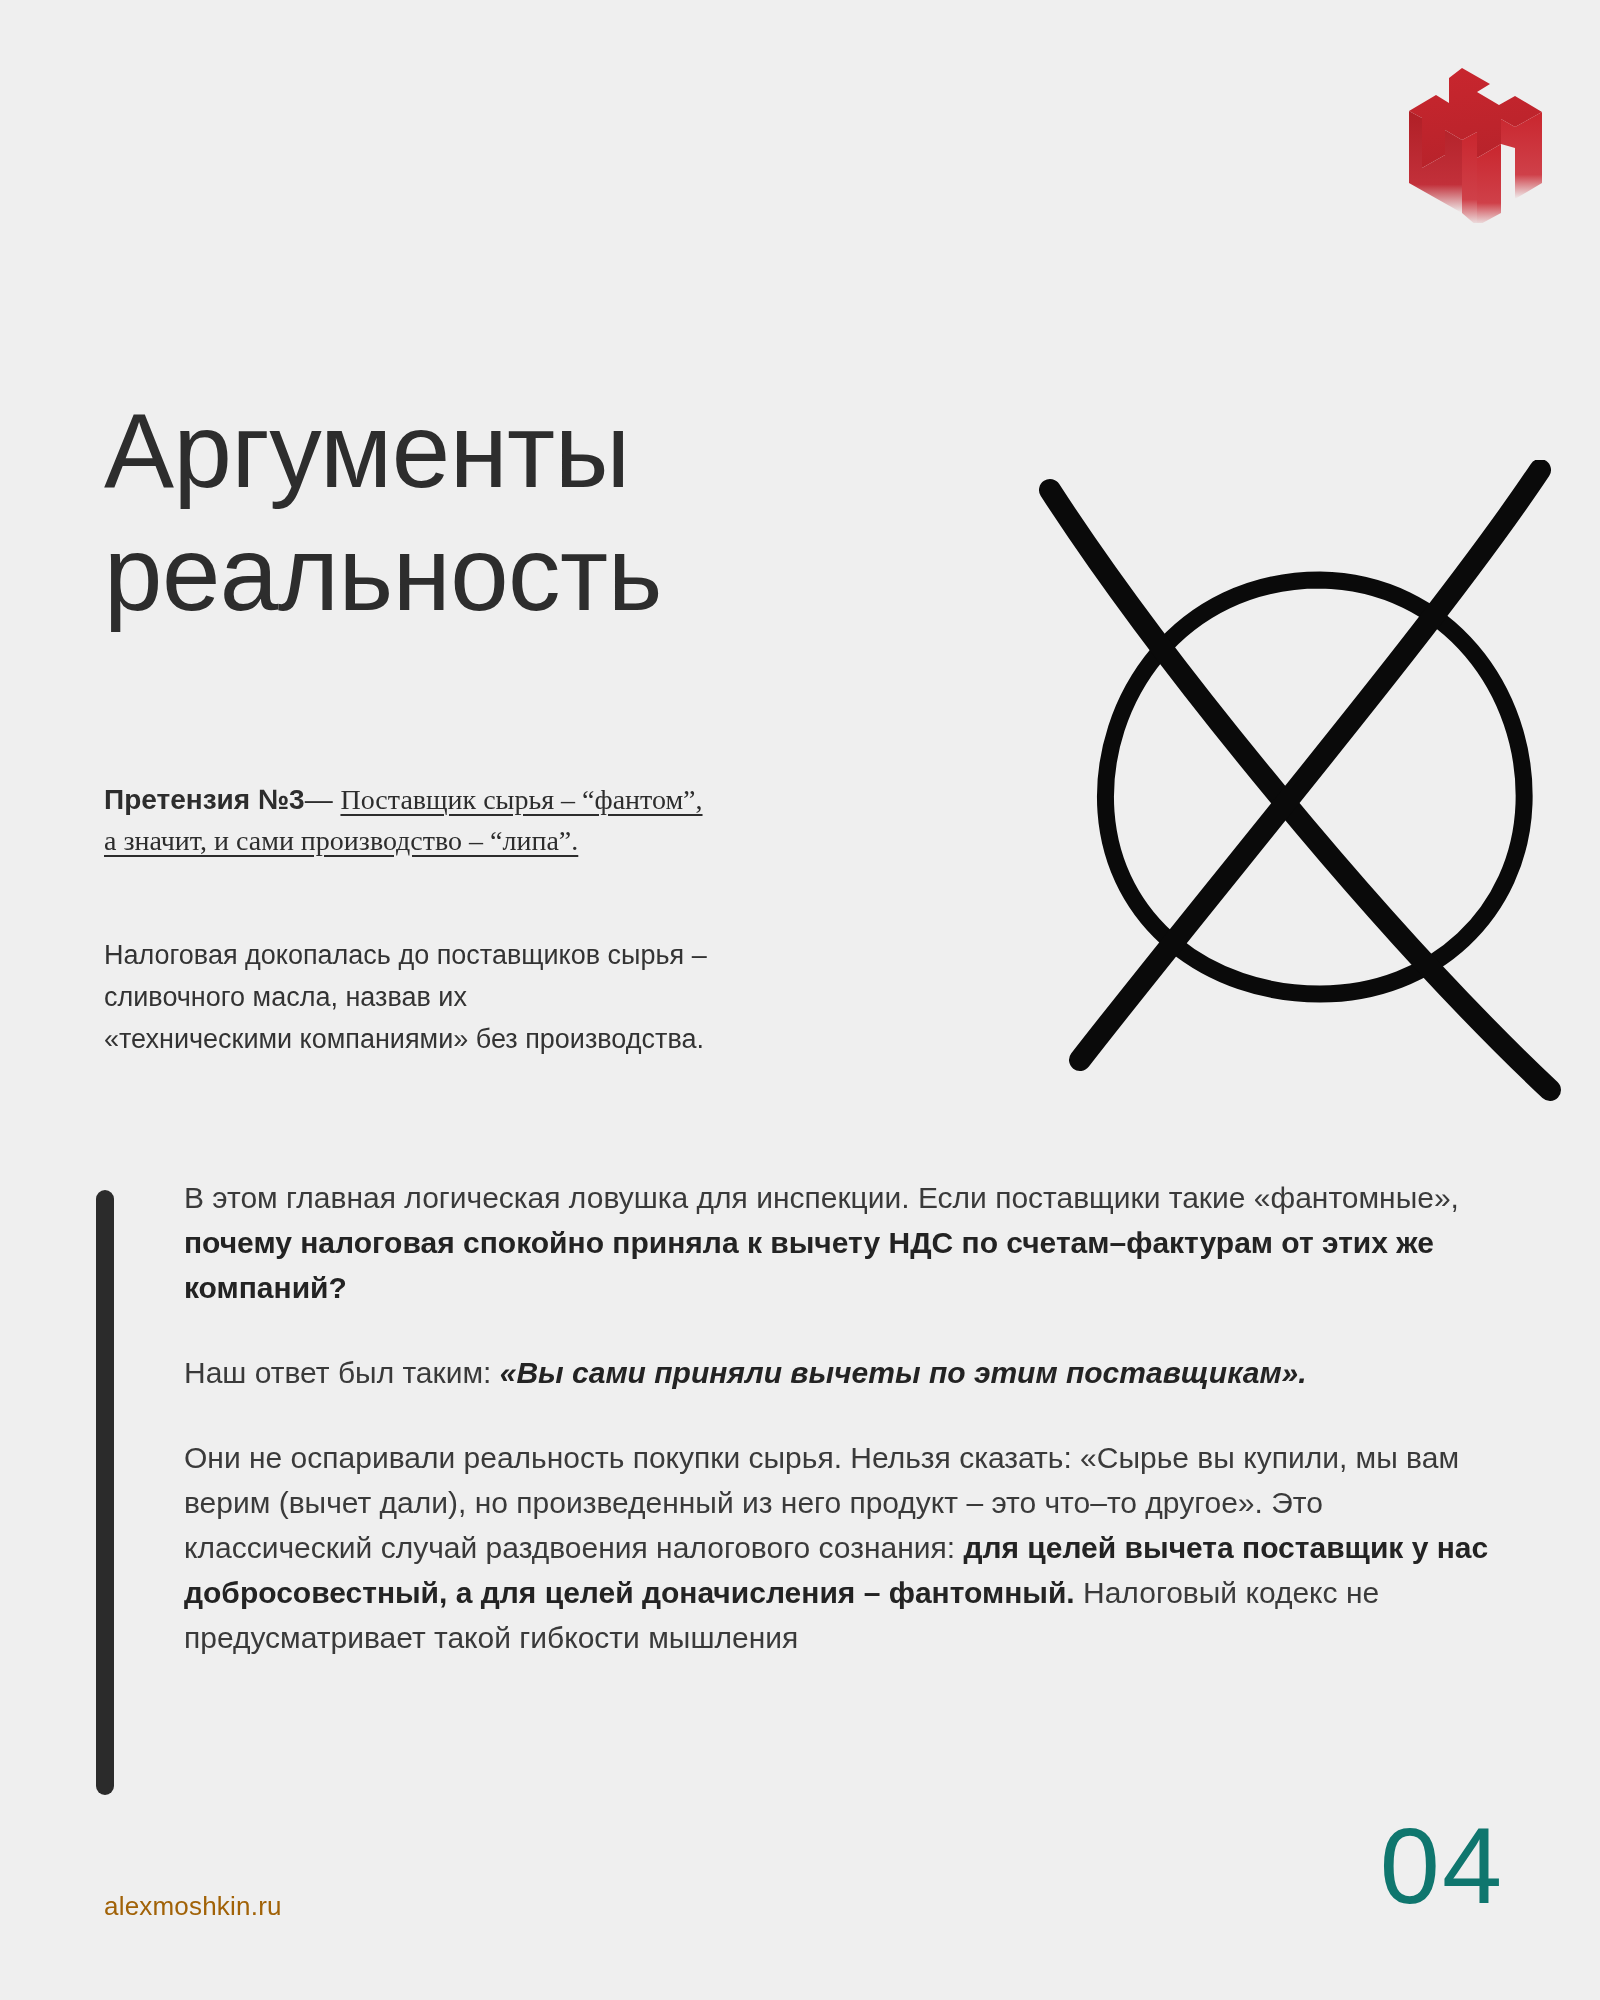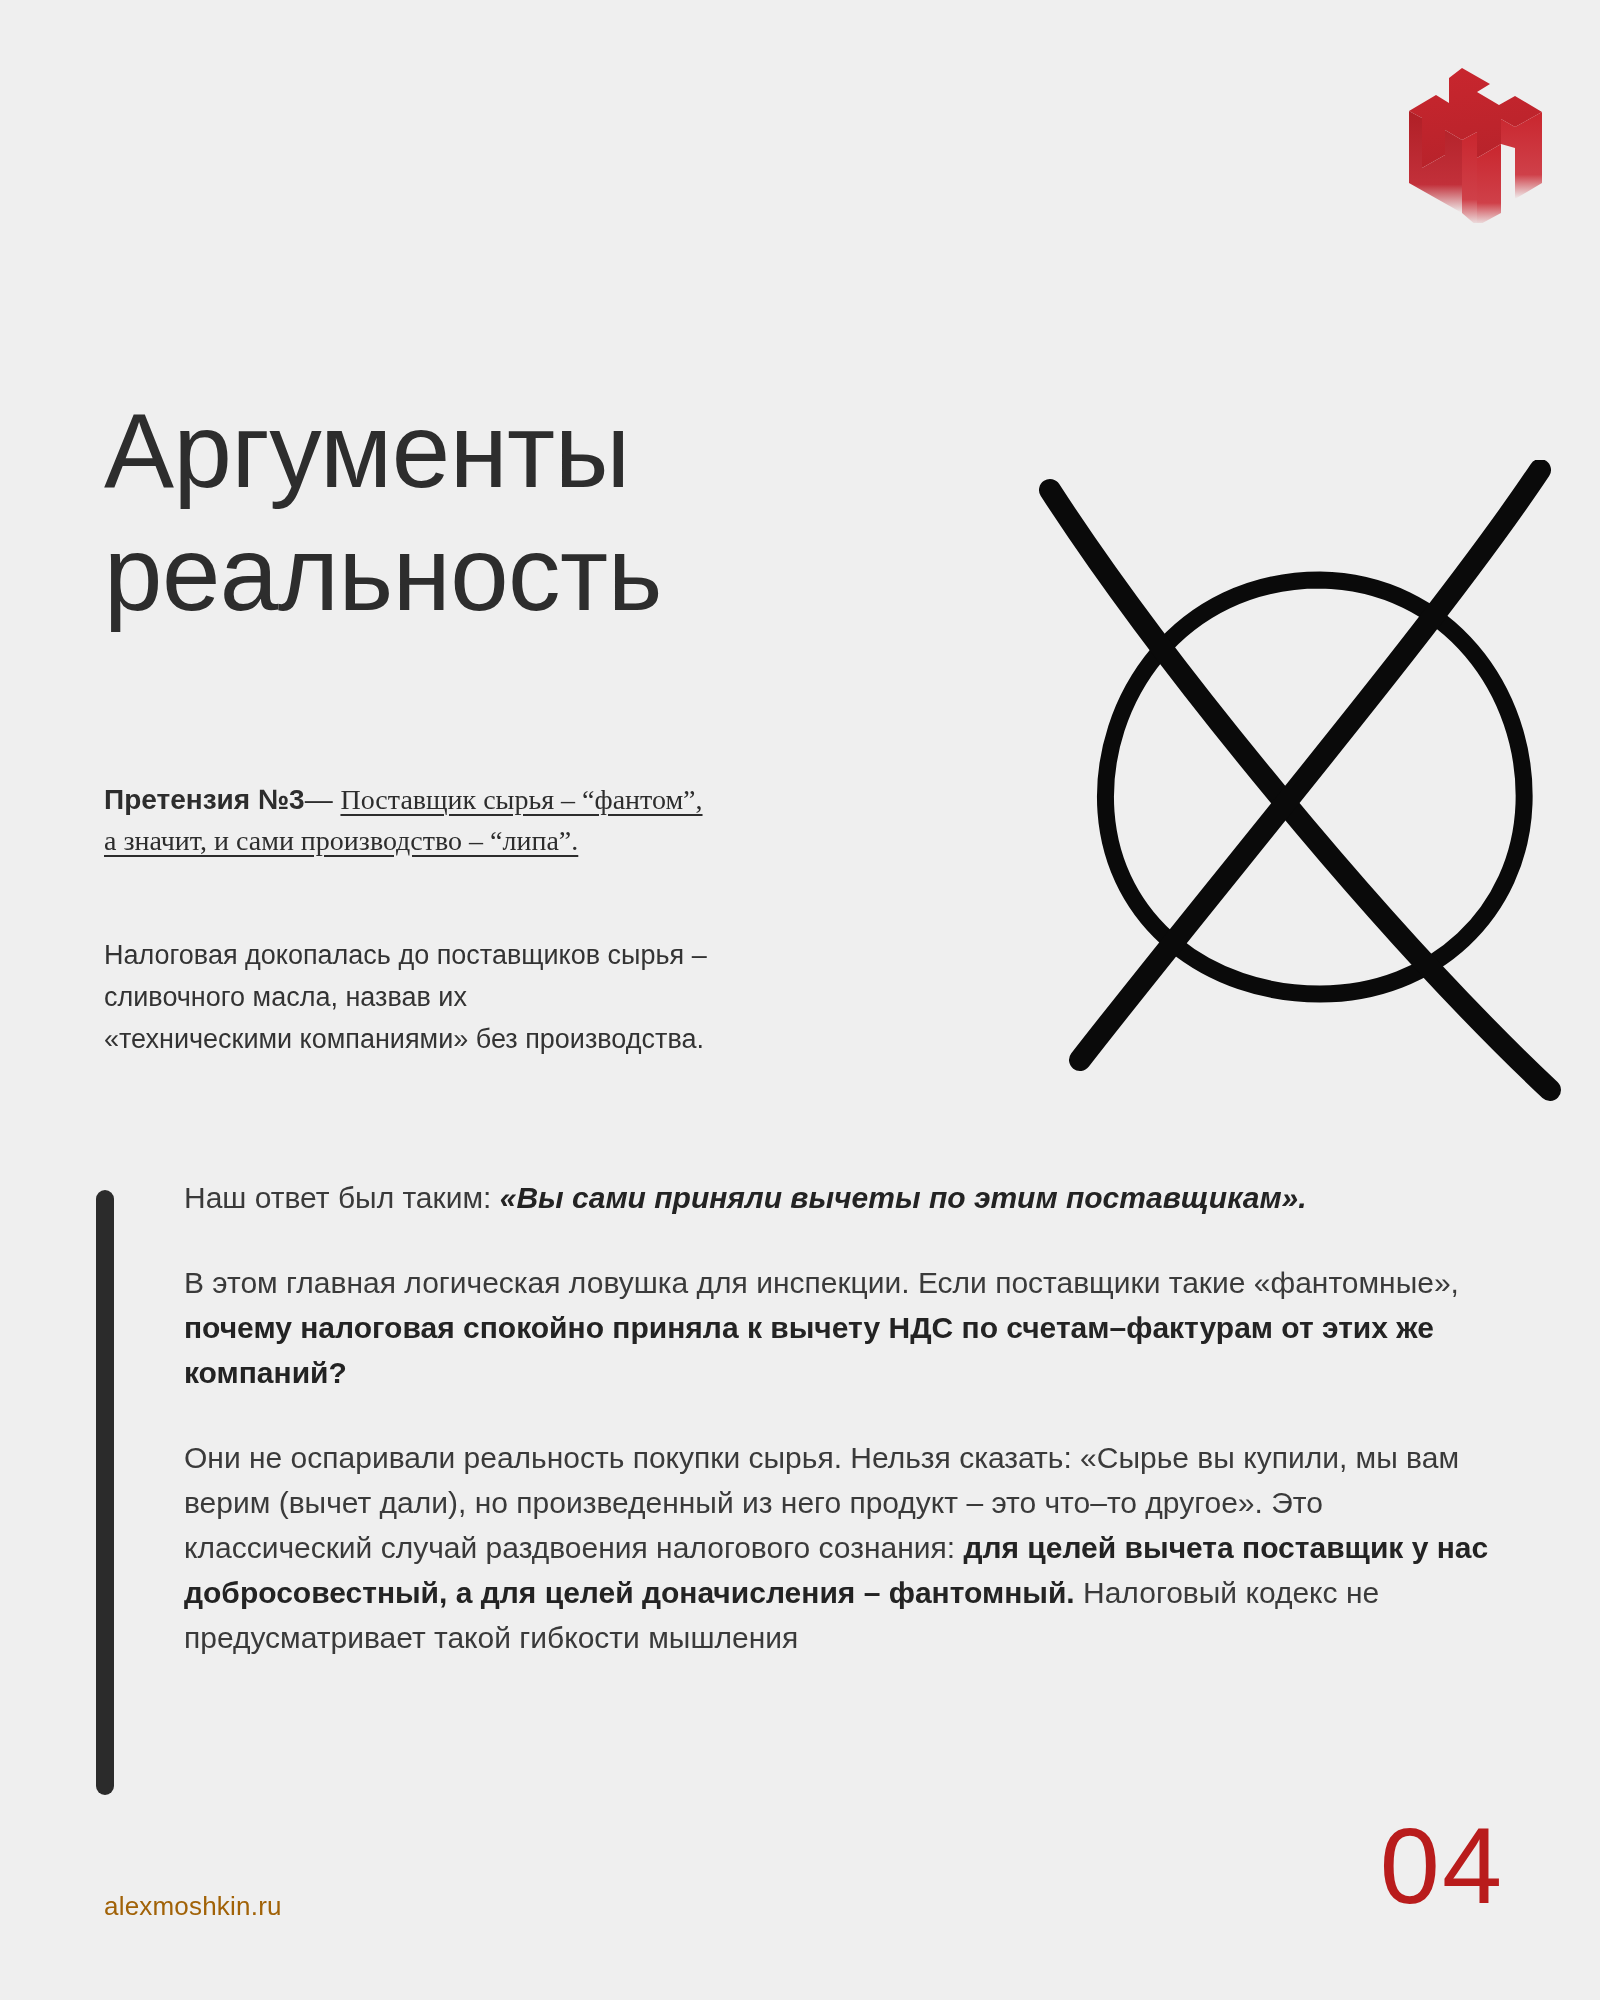--- a/index.html
+++ b/index.html
@@ -134,21 +134,21 @@
     font-size: 26px;
     color: #a16207;
     letter-spacing: 0.2px;
   }
   .page-number {
     position: absolute;
     right: 96px;
     bottom: 80px;
     font-size: 108px;
     font-weight: 400;
-    color: #b91c1c;
+    color: #0f766e;
     letter-spacing: 2px;
     line-height: 1;
   }
 </style>
 </head>
 <body>
 
 <div class="slide">
 
   <div class="logo">
@@ -207,25 +207,25 @@
 
   <div class="claim-body">Налоговая докопалась до поставщиков сырья –
 сливочного масла, назвав их
 «техническими компаниями» без производства.</div>
 
   <div class="answer">
     <div class="answer-bar"></div>
     <div class="answer-content">
 
       <p>
+        <span>В этом главная логическая ловушка для инспекции. Если поставщики такие «фантомные», </span><span class="b">почему налоговая спокойно приняла к вычету НДС по счетам–фактурам от этих же компаний?</span>
+      </p>
+
+      <p>
         <span>Наш ответ был таким: </span><span class="quote-strong">«Вы сами приняли вычеты по этим поставщикам».</span>
-      </p>
-
-      <p>
-        <span>В этом главная логическая ловушка для инспекции. Если поставщики такие «фантомные», </span><span class="b">почему налоговая спокойно приняла к вычету НДС по счетам–фактурам от этих же компаний?</span>
       </p>
 
       <p>
         <span>Они не оспаривали реальность покупки сырья. Нельзя сказать: «Сырье вы купили, мы вам верим (вычет дали), но произведенный из него продукт – это что–то другое». Это классический случай раздвоения налогового сознания: </span><span class="b">для целей вычета поставщик у нас добросовестный, а для целей доначисления – фантомный.</span><span> Налоговый кодекс не предусматривает такой гибкости мышления</span>
       </p>
 
     </div>
   </div>
 
   <div class="site">alexmoshkin.ru</div>

